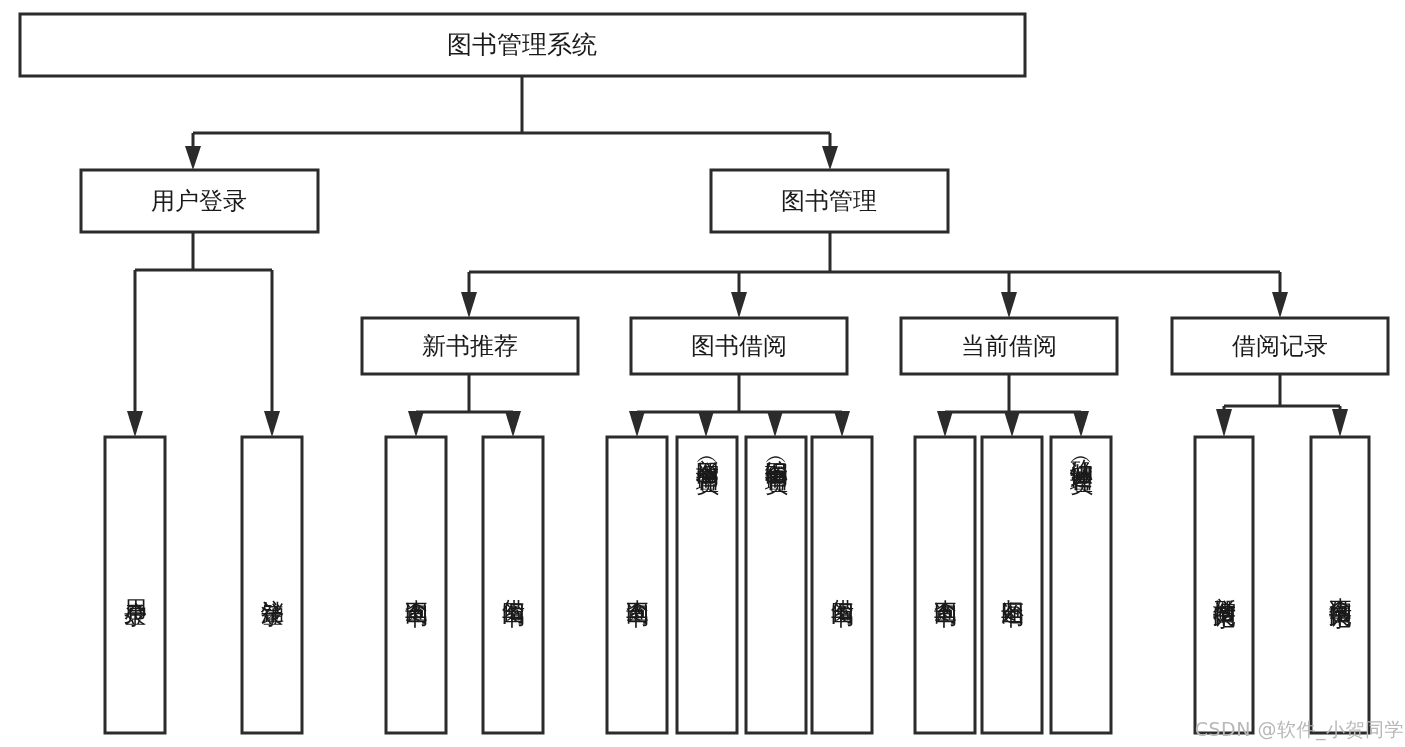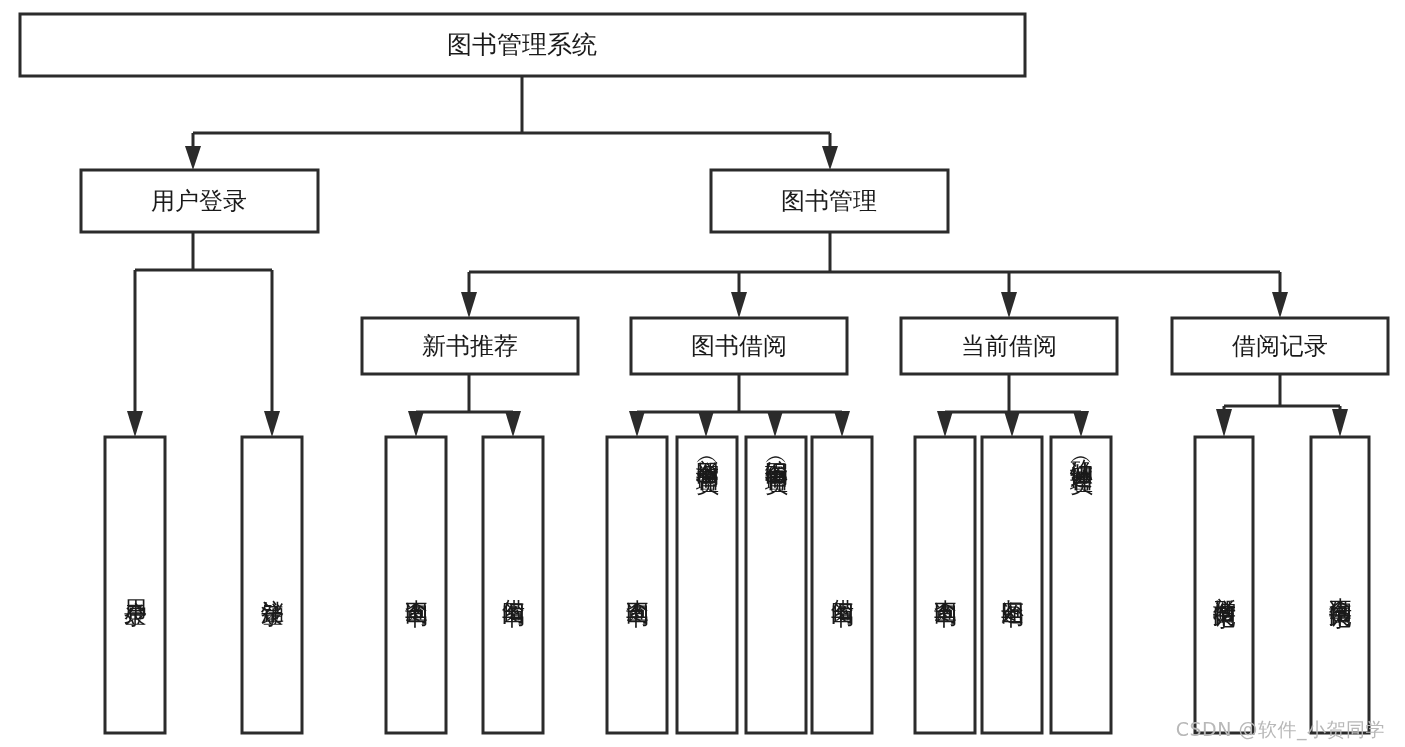--- a/index.html
+++ b/index.html
@@ -58,21 +58,21 @@
     stroke: #2b2b2b;
     stroke-width: 3;
     fill: none;
   }
   .arrow-head {
     fill: #2b2b2b;
     stroke: none;
   }
   .watermark {
     position: absolute;
-    right: 20px;
+    right: 1px;
     bottom: 4px;
     font-family: "DejaVu Sans", "Liberation Sans", sans-serif;
     font-size: 19px;
     color: #b8b8b8;
     letter-spacing: 0.5px;
     user-select: none;
   }
 </style>
 </head>
 <body>

